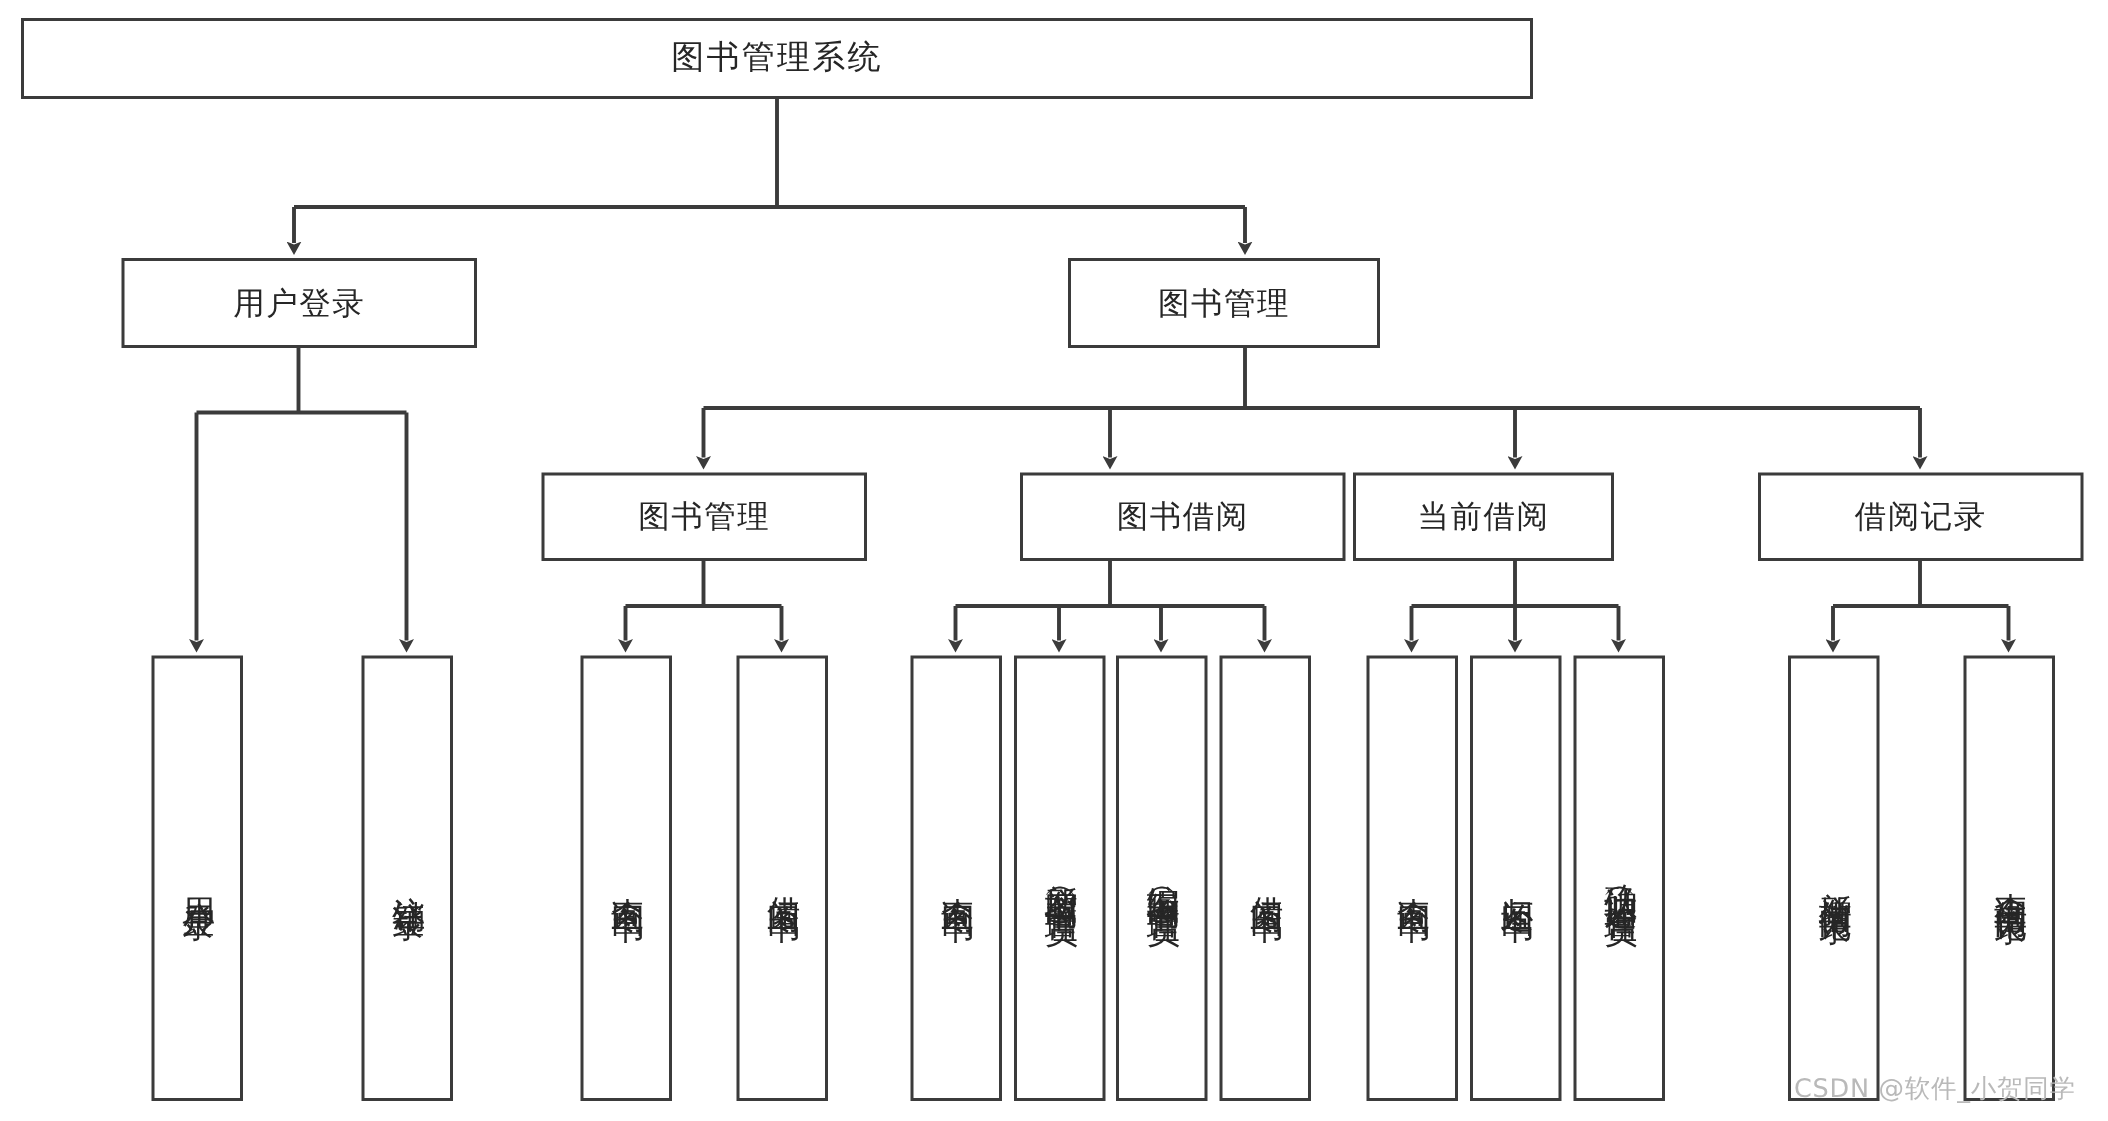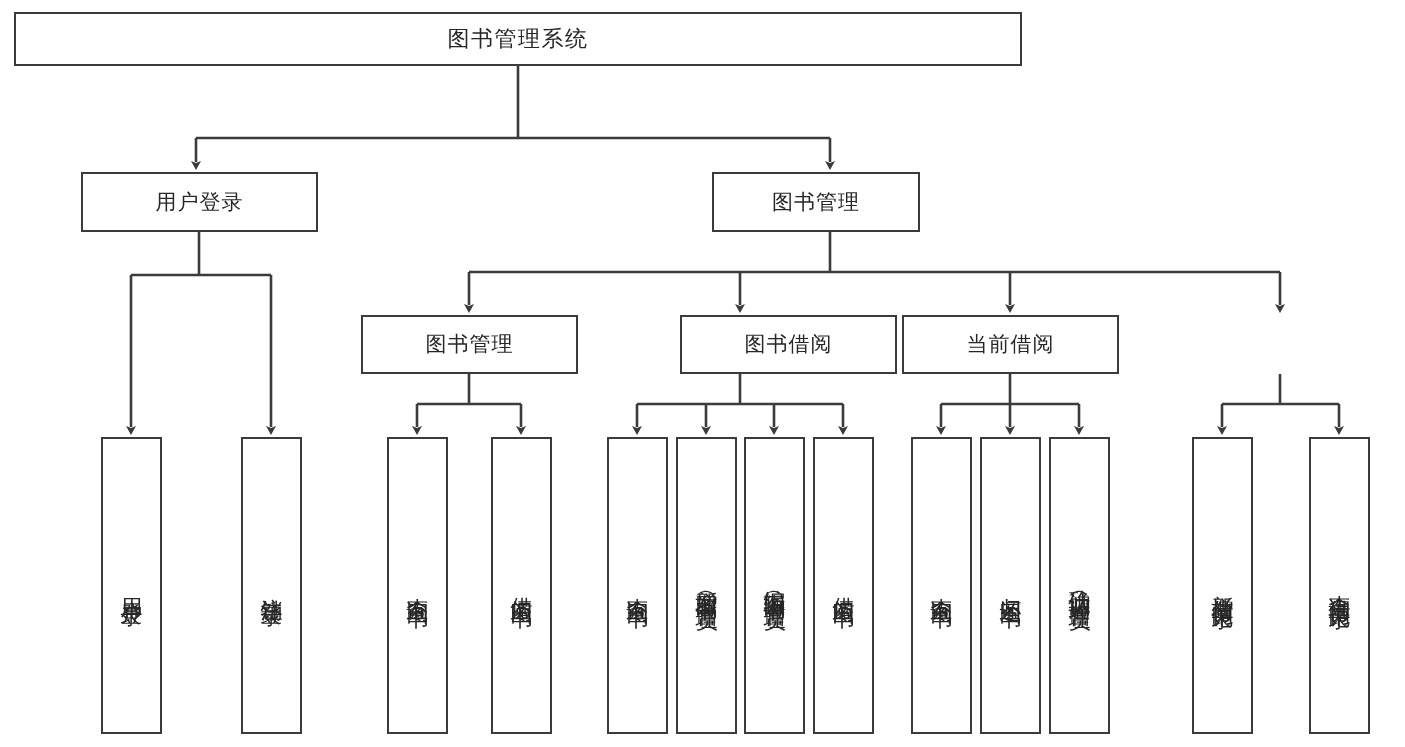--- a/index.html
+++ b/index.html
@@ -141,24 +141,27 @@
   </div>
 
   <div class="node horiz" style="left:361px; top:315px; width:217px; height:59px;">
     <span class="label">图书管理</span>
   </div>
 
   <div class="node horiz" style="left:632px; top:315px; width:217px; height:59px;margin-left:48px;">
     <span class="label">图书借阅</span>
   </div>
 
-  <div class="node horiz" style="left:902px; top:315px; width:217px; height:59px;">
+  <div class="node horiz" style="left:902px; top:315px; width:174px; height:59px;">
     <span class="label">当前借阅</span>
   </div>
 
+  <div class="node horiz" style="left:1172px; top:315px; width:217px; height:59px;">
+    <span class="label">借阅记录</span>
+  </div>
 
   <div class="node vert" style="left:101px; top:437px; width:61px; height:297px;">
     <span class="label">用户登录</span>
   </div>
 
   <div class="node vert" style="left:241px; top:437px; width:61px; height:297px;">
     <span class="label">注销登录</span>
   </div>
 
   <div class="node vert" style="left:387px; top:437px; width:61px; height:297px;">
@@ -198,14 +201,15 @@
   </div>
 
   <div class="node vert" style="left:1192px; top:437px; width:61px; height:297px;">
     <span class="label">新增借阅记录</span>
   </div>
 
   <div class="node vert" style="left:1309px; top:437px; width:61px; height:297px;">
     <span class="label">查询借阅记录</span>
   </div>
 
+  <div class="watermark" style="left:1196px; top:714px;">CSDN @软件_小贺同学</div>
 
 </div>
 
 </body></html>

